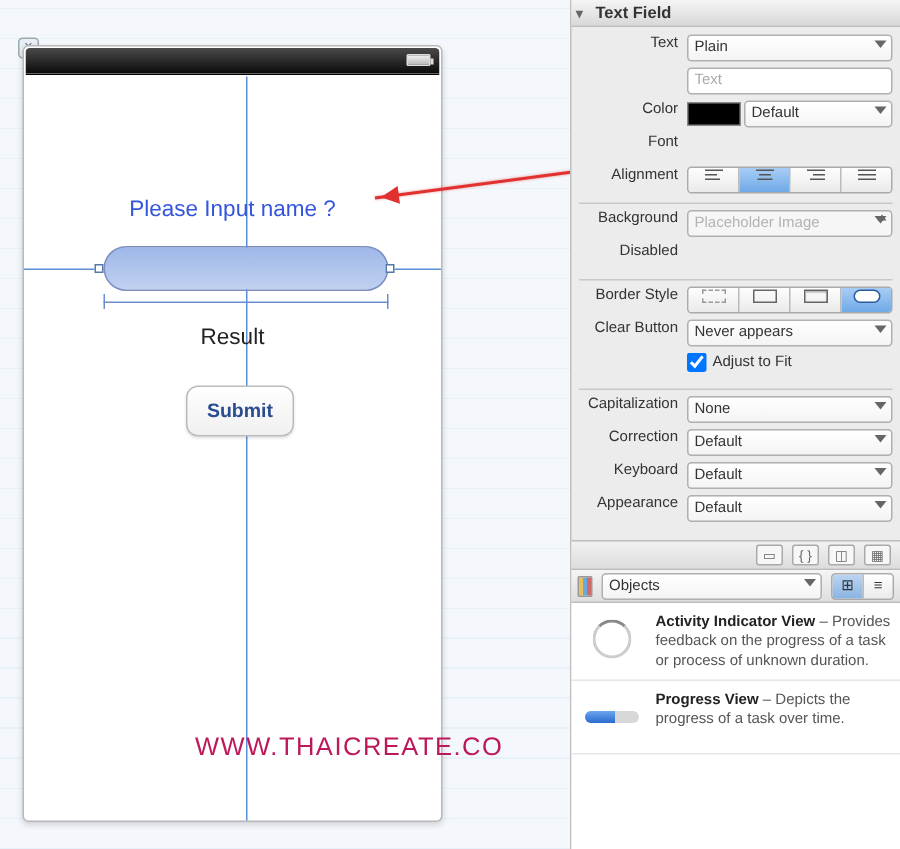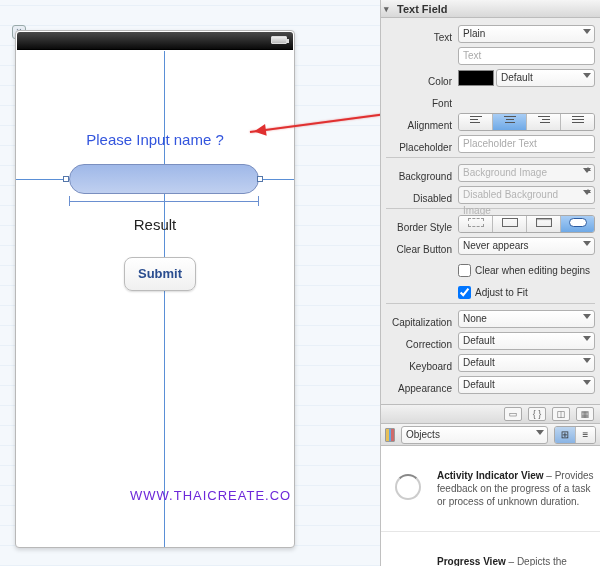--- a/index.html
+++ b/index.html
@@ -117,21 +117,21 @@
     box-shadow:0 0 2px rgba(224,48,48,.5);
   }
   .arrow-line:before{
     content:""; position:absolute; left:-2px; top:-5px;
     border:6px solid transparent; border-right:12px solid #e03030;
   }
 
   
   .watermark {
     position:absolute; left:130px; top:488px;
-    color:#6d28d9; font-size:13px; letter-spacing:1px;
+    color:#be185d; font-size:17px; letter-spacing:1px;
     pointer-events:none;
   }
 
   
   .inspector {
     position:absolute; right:0; top:0;
     width:220px; height:566px;
     background:#ececec;
     border-left:1px solid #c0c0c0;
     display:flex; flex-direction:column;
@@ -141,21 +141,21 @@
     border-bottom:1px solid #bcbcbc;
     height:18px; line-height:18px;
     font-weight:bold; font-size:11px;
     padding-left:16px;
     position:relative;
   }
   .insp-header:before{
     content:"▾"; position:absolute; left:3px; top:0; font-size:9px; color:#666;
   }
   .insp-body { flex:0 0 auto; padding:3px 5px 8px 5px;}
-  .row { display:flex; align-items:flex-end; margin:2px 0; min-height:20px;}
+  .row { display:flex; align-items:flex-start; margin:2px 0; min-height:20px;}
   .row-label { width:72px; text-align:right; padding-right:6px; color:#333; font-size:10px;}
   .row-field { flex:1; }
 
   .popup, .txt {
     width:100%; height:18px;
     border:1px solid #b0b0b0; border-radius:3px;
     background:linear-gradient(#fff,#f4f4f4);
     font-size:10px; padding:0 16px 0 4px; line-height:16px;
     position:relative; color:#333;
   }
@@ -210,21 +210,21 @@
     border-bottom:1px solid #bcbcbc; display:flex; align-items:center; padding:0 4px; gap:4px;}
   .lib-header .popup{flex:1;}
   .lib-header .libicon{width:10px;height:14px;background:
     linear-gradient(90deg,#e6c05a 33%,#6aa6e0 33% 66%,#cf6a6a 66%);border:1px solid #999;border-radius:1px;margin-right:2px;}
   .viewseg{display:flex;height:18px;border:1px solid #aaa;border-radius:3px;overflow:hidden;margin-left:2px;}
   .viewseg div{width:20px;text-align:center;font-size:10px;line-height:16px;background:linear-gradient(#fff,#eaeaea);border-left:1px solid #bbb;}
   .viewseg div:first-child{border-left:none;}
   .viewseg div.sel{background:linear-gradient(#bcd5f0,#8ab4e4);}
 
   .lib-body { flex:1; overflow:auto; background:#fff;}
-  .lib-item { display:flex; padding:23px 6px; border-bottom:1px solid #e6e6e6; gap:8px;}
+  .lib-item { display:flex; padding:6px 6px; border-bottom:1px solid #e6e6e6; gap:8px;}
   .lib-thumb { width:42px; height:36px; flex:none; display:flex; align-items:center; justify-content:center;}
   .lib-text { font-size:10px; color:#555; line-height:1.3;}
   .lib-text b { color:#222;}
 
   
   .th-spinner{width:26px;height:26px;border-radius:50%;border:2px solid #ccc;border-top-color:#888;}
   .th-progress{width:36px;height:8px;border-radius:4px;background:#d8d8d8;position:relative;overflow:hidden;}
   .th-progress:before{content:"";position:absolute;left:0;top:0;bottom:0;width:55%;background:linear-gradient(#6aa6f0,#2a6acf);}
 
   
@@ -304,40 +304,31 @@
       <div class="row-field">
         <div class="seg">
           <div><span class="al"><i></i><i></i><i></i></span></div>
           <div class="sel"><span class="al center"><i></i><i></i><i></i></span></div>
           <div><span class="al right"><i></i><i></i><i></i></span></div>
           <div><span class="al just"><i></i><i></i><i></i></span></div>
         </div>
       </div>
     </div>
 
-    <div class="row">
-      <div class="row-label">Placeholder</div>
-      <div class="row-field">
-          <div class="txt placeholder">Placeholder Text</div>
-        </div>
-    </div>
 
     <div class="divider"></div>
 
     <div class="row dim">
       <div class="row-label">Background</div>
       <div class="row-field">
-          <div class="txt popup combo">Background Image</div>
+          <div class="txt popup combo">Placeholder Image</div>
         </div>
     </div>
     <div class="row dim">
       <div class="row-label">Disabled</div>
-      <div class="row-field">
-          <div class="txt popup combo">Disabled Background Image</div>
-        </div>
     </div>
 
     <div class="divider"></div>
 
     <div class="row">
       <div class="row-label">Border Style</div>
       <div class="row-field">
         <div class="seg border">
           <div><span style="display:inline-block;width:16px;height:9px;border:1px dashed #999"></span></div>
           <div><span style="display:inline-block;width:16px;height:9px;border:1px solid #666"></span></div>
@@ -345,27 +336,20 @@
           <div class="sel"><span style="display:inline-block;width:18px;height:9px;border:1px solid #2a5aa0;border-radius:5px;background:#fff"></span></div>
         </div>
       </div>
     </div>
 
     <div class="row">
       <div class="row-label">Clear Button</div>
       <div class="row-field">
           <div class="popup">Never appears</div>
         </div>
-    </div>
-    <div class="row">
-      <div class="row-label"></div>
-      <div class="row-field check">
-        <input type="checkbox" style="">
-        <span>Clear when editing begins</span>
-      </div>
     </div>
 
     <div class="row">
       <div class="row-label"></div>
       <div class="row-field check">
         <input type="checkbox" checked="" style="">
         <span>Adjust to Fit</span>
       </div>
     </div>
 

